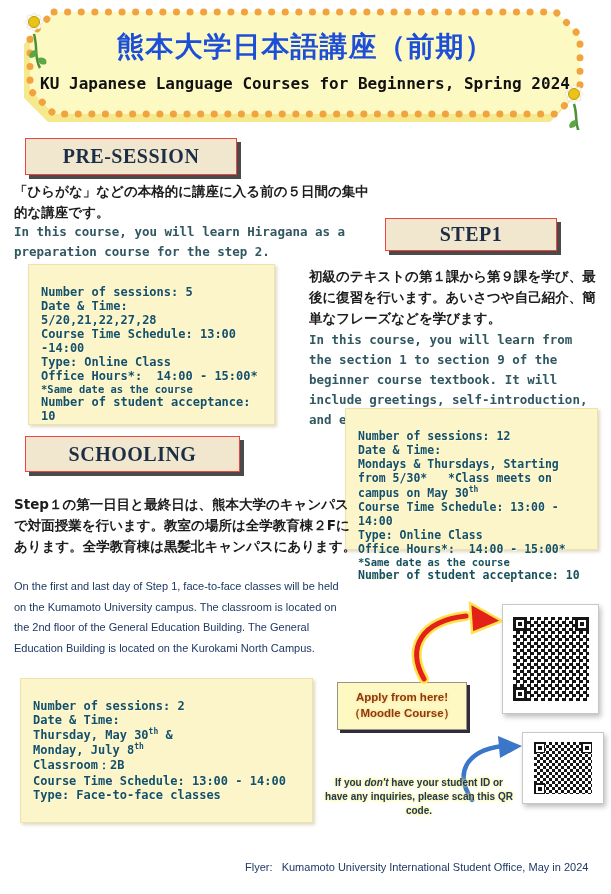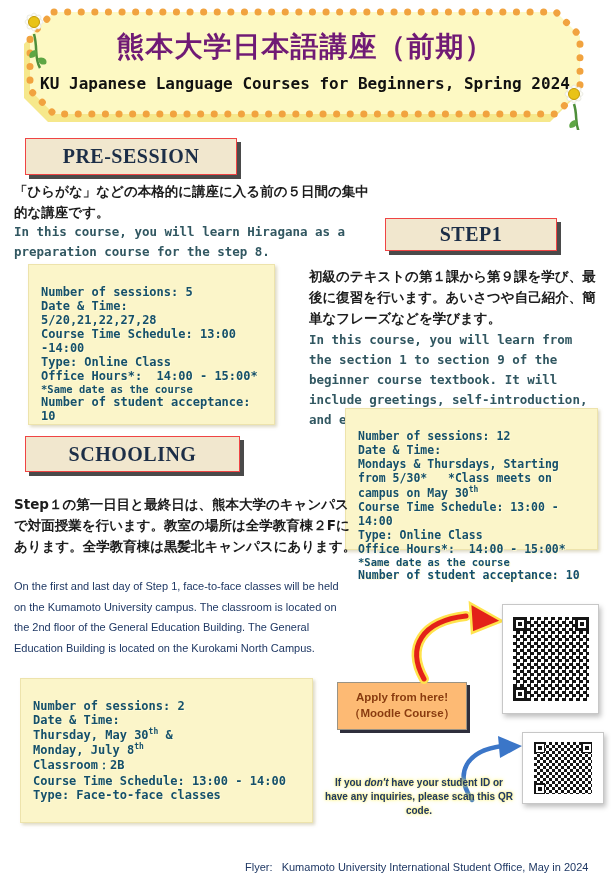--- a/index.html
+++ b/index.html
@@ -6,21 +6,21 @@
   body{
     width:611px;height:894px;position:relative;background:#ffffff;
     font-family:"DejaVu Sans",sans-serif;overflow:hidden;
   }
   .abs{position:absolute;}
 
   
   .header-svg{left:18px;top:4px;width:578px;height:126px;}
   .title-ja{
     left:30px;top:28px;width:550px;text-align:center;
-    font-size:28px;font-weight:bold;color:#701a75;letter-spacing:1px;
+    font-size:28px;font-weight:bold;color:#1d4ed8;letter-spacing:1px;
   }
   .title-en{
     left:30px;top:74px;width:550px;text-align:center;
     font-family:"DejaVu Sans Mono",monospace;
     font-size:16px;font-weight:bold;color:#111;
   }
 
   
   .plate{
     background:#F1E7CE;border:1px solid #ef4444;
@@ -64,21 +64,21 @@
   .ybox .ln{white-space:pre-wrap;text-shadow:1px 1px 0 rgba(255,252,214,.9);}
   .ybox .small{font-size:10.5px;}
   .ybox sup{font-size:8px;vertical-align:super;}
   .box-pre{left:28px;top:264px;width:247px;height:161px;}
   .box-step1{left:345px;top:408px;width:253px;height:142px;font-size:11.5px;}
   .box-schooling{left:20px;top:678px;width:293px;height:145px;}
 
   
   .apply-btn{
     left:337px;top:682px;width:128px;height:46px;
-    background:#fdba74;border:1px solid #9A9384;
+    background:#fef9c3;border:1px solid #9A9384;
     box-shadow:3px 3px 0 #2F2F3C;
     display:flex;flex-direction:column;align-items:center;justify-content:center;
     gap:3px;cursor:pointer;
   }
   .apply-btn .l1,.apply-btn .l2{
     font-family:"Liberation Sans",sans-serif;font-weight:bold;
     font-size:11.5px;color:#8B3A0F;text-shadow:0 0 3px #F6C87D;
   }
 
   
@@ -154,21 +154,21 @@
     </g>
     <circle cx="0" cy="-6" r="5.5" fill="#E9C316" stroke="#C49B06" stroke-width="1"></circle>
   </g>
 </svg>
 
 <div class="abs title-ja">熊本大学日本語講座（前期）</div>
 <div class="abs title-en">KU Japanese Language Courses for Beginners, Spring 2024</div>
 
 <div class="abs plate plate-pre">PRE-SESSION</div>
 <div class="abs ja-par pre-ja">「ひらがな」などの本格的に講座に入る前の５日間の集中的な講座です。</div>
-<div class="abs en-mono pre-en">In this course, you will learn Hiragana as a preparation course for the step 8.</div>
+<div class="abs en-mono pre-en">In this course, you will learn Hiragana as a preparation course for the step 2.</div>
 
 <div class="abs ybox box-pre">
   <div class="ln">Number of sessions: 5</div>
   <div class="ln">Date &amp; Time:</div>
   <div class="ln">5/20,21,22,27,28</div>
   <div class="ln">Course Time Schedule: 13:00 -14:00</div>
   <div class="ln">Type: Online Class</div>
   <div class="ln">Office Hours*:  14:00 - 15:00*</div>
   <div class="ln small">*Same date as the course</div>
   <div class="ln">Number of student acceptance: 10</div>

